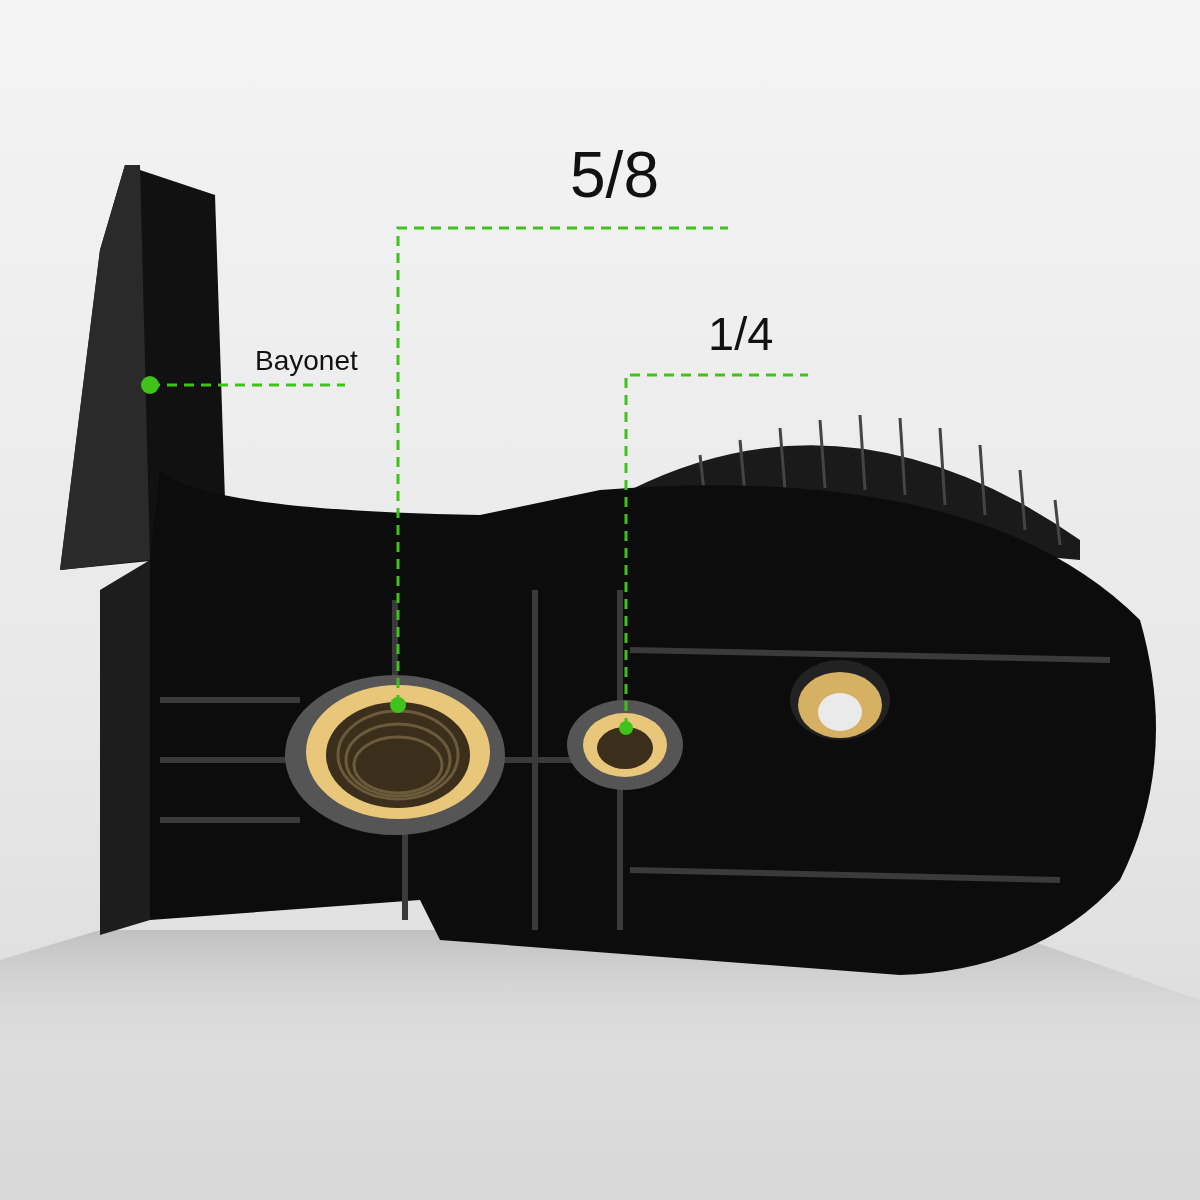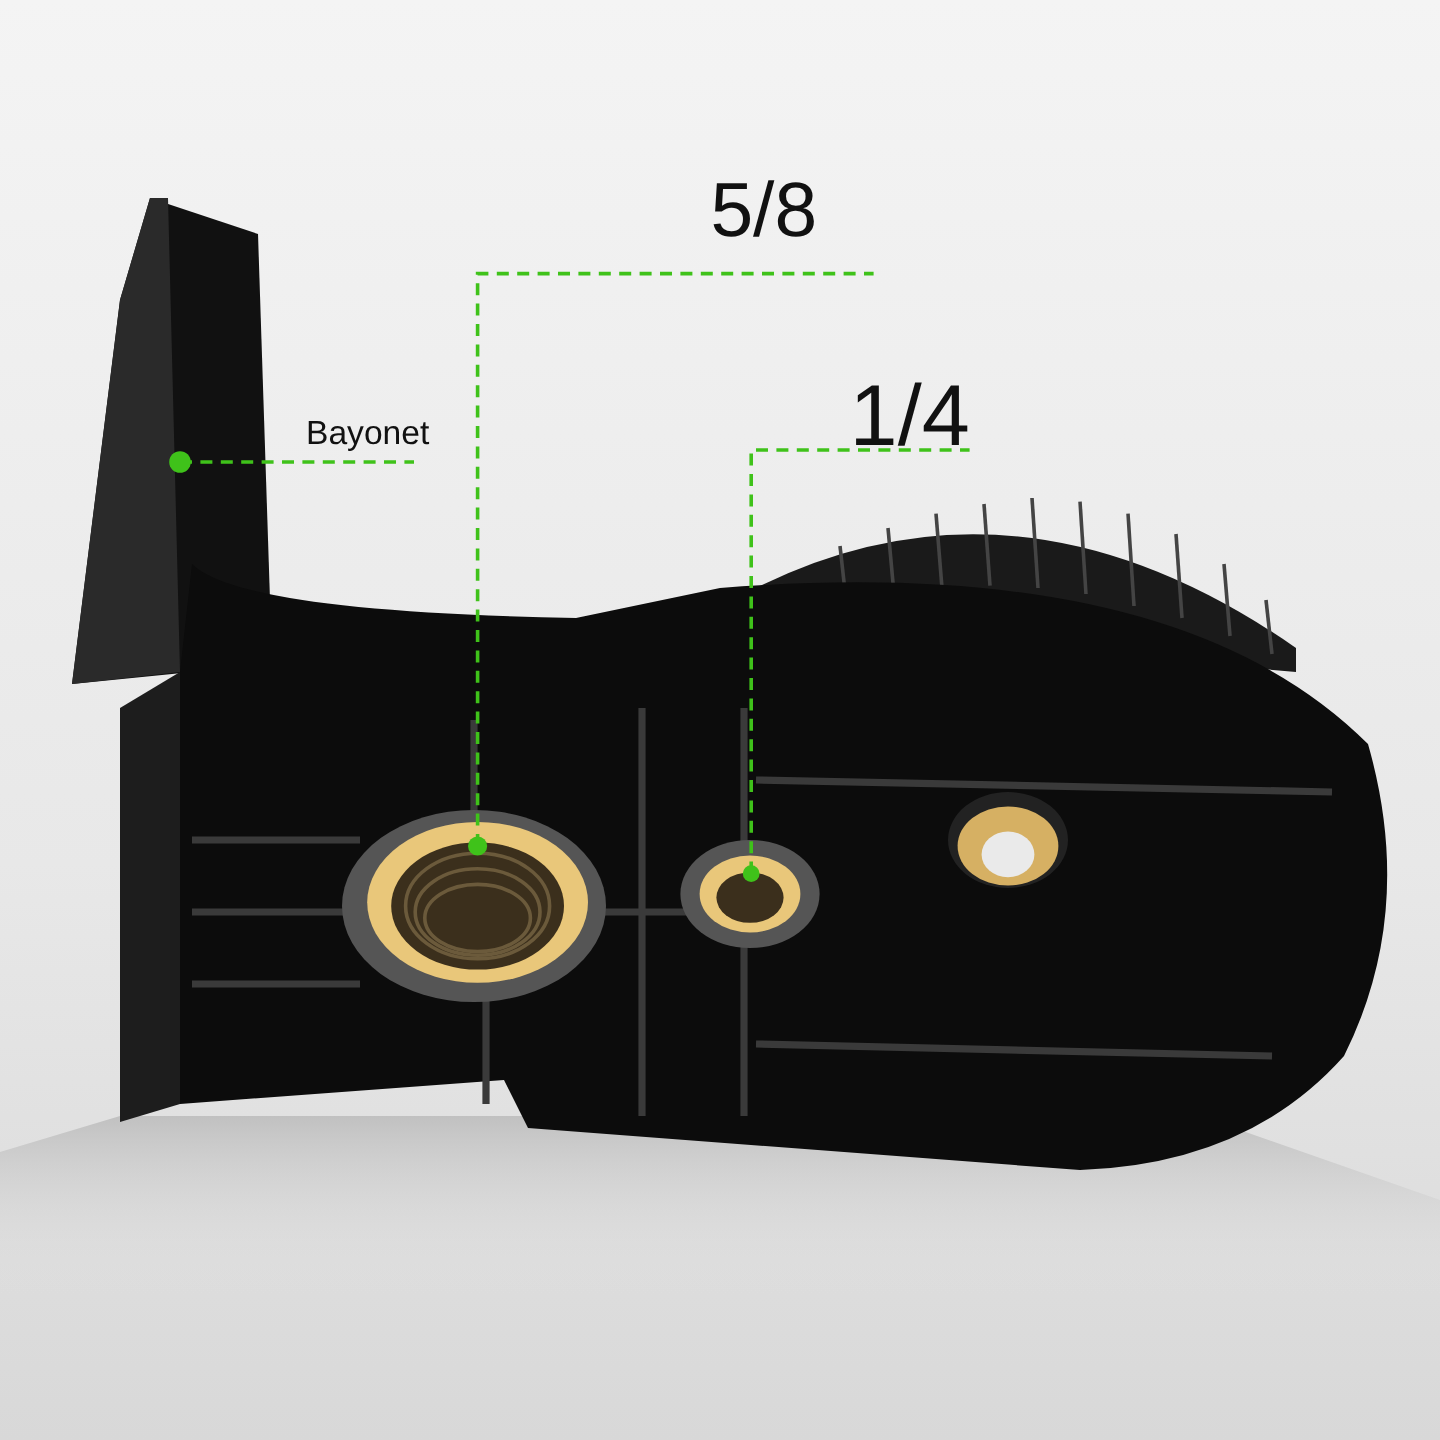--- a/index.html
+++ b/index.html
@@ -1,21 +1,21 @@
 <!DOCTYPE html>
 <html><head>
 <meta charset="utf-8">
 <style>
   html,body{margin:0;padding:0;}
   body{width:1200px;height:1200px;overflow:hidden;background:#e9e9e9;font-family:"Liberation Sans",sans-serif;}
   .stage{position:relative;width:1200px;height:1200px;background:linear-gradient(180deg,#f4f4f4 0%,#e8e8e8 60%,#d8d8d8 100%);}
   svg{position:absolute;left:0;top:0;}
   .label{position:absolute;color:#111;}
-  .l58{left:592px;top:138px;font-size:64px;}
-  .l14{left:708px;top:306px;font-size:72px;}
+  .l58{left:570px;top:138px;font-size:64px;}
+  .l14{left:708px;top:306px;font-size:47px;}
   .lbay{left:255px;top:345px;font-size:28px;}
 </style>
 </head>
 <body>
 
 <div class="stage">
   <svg width="1200" height="1200" viewBox="0 0 1200 1200">
     <defs>
       <linearGradient id="shadow" x1="0" y1="0" x2="0" y2="1">
         <stop offset="0" stop-color="#bdbdbd" stop-opacity="0.9"></stop>

